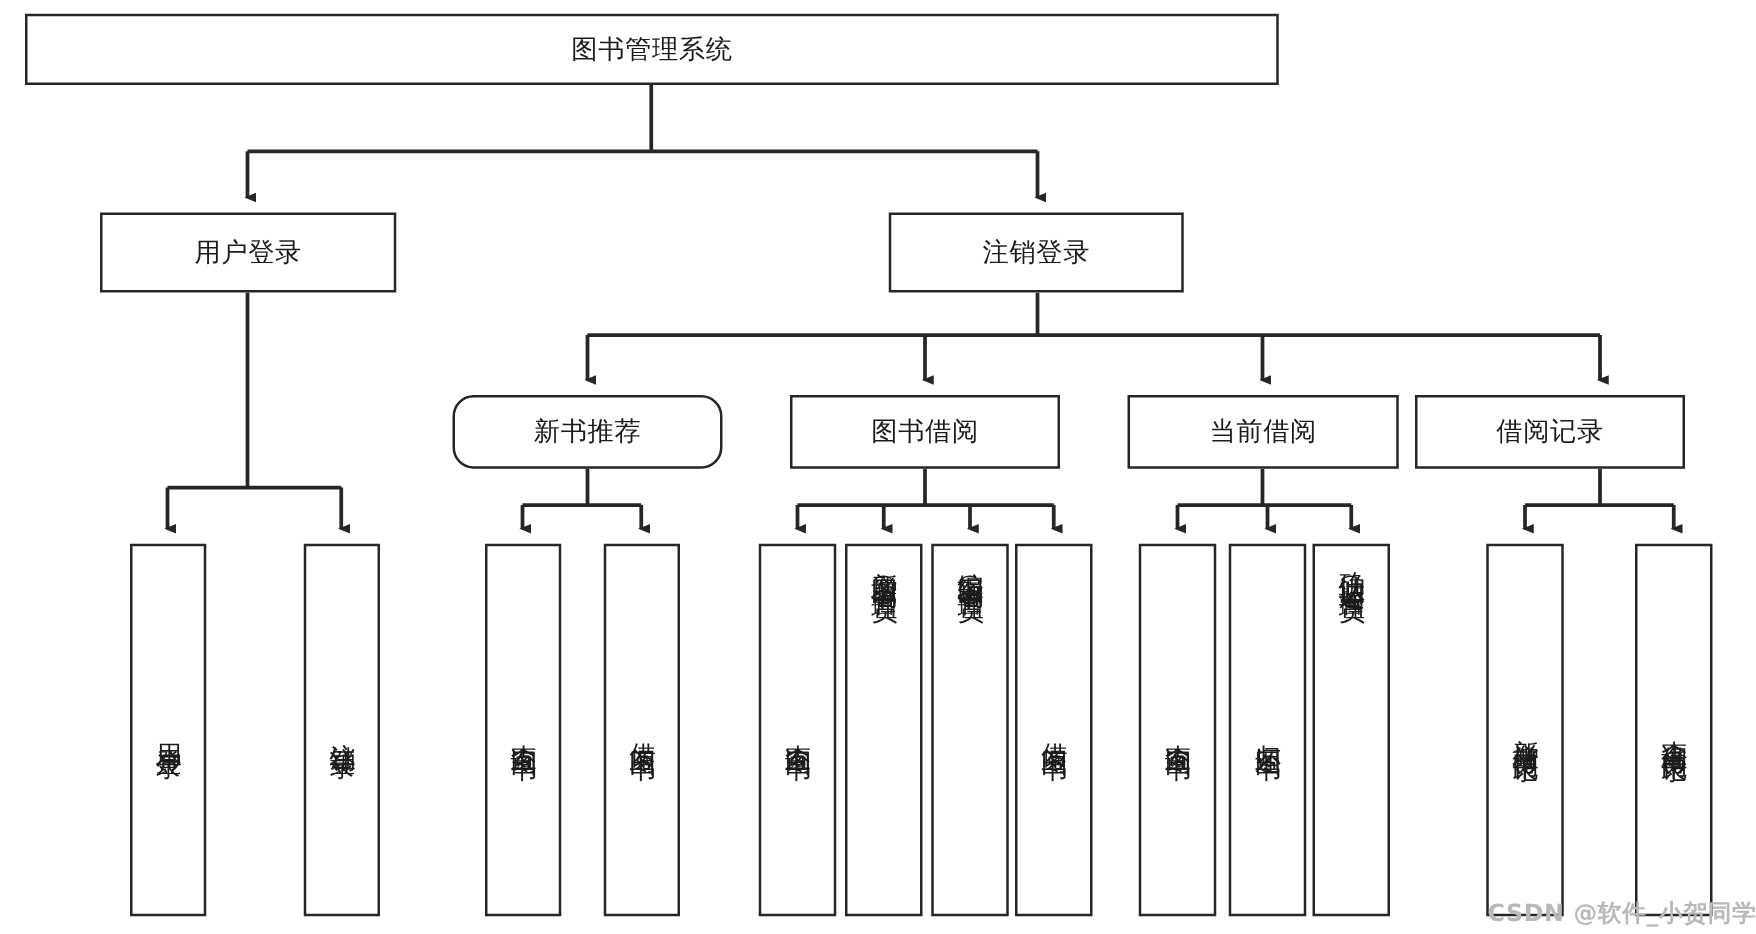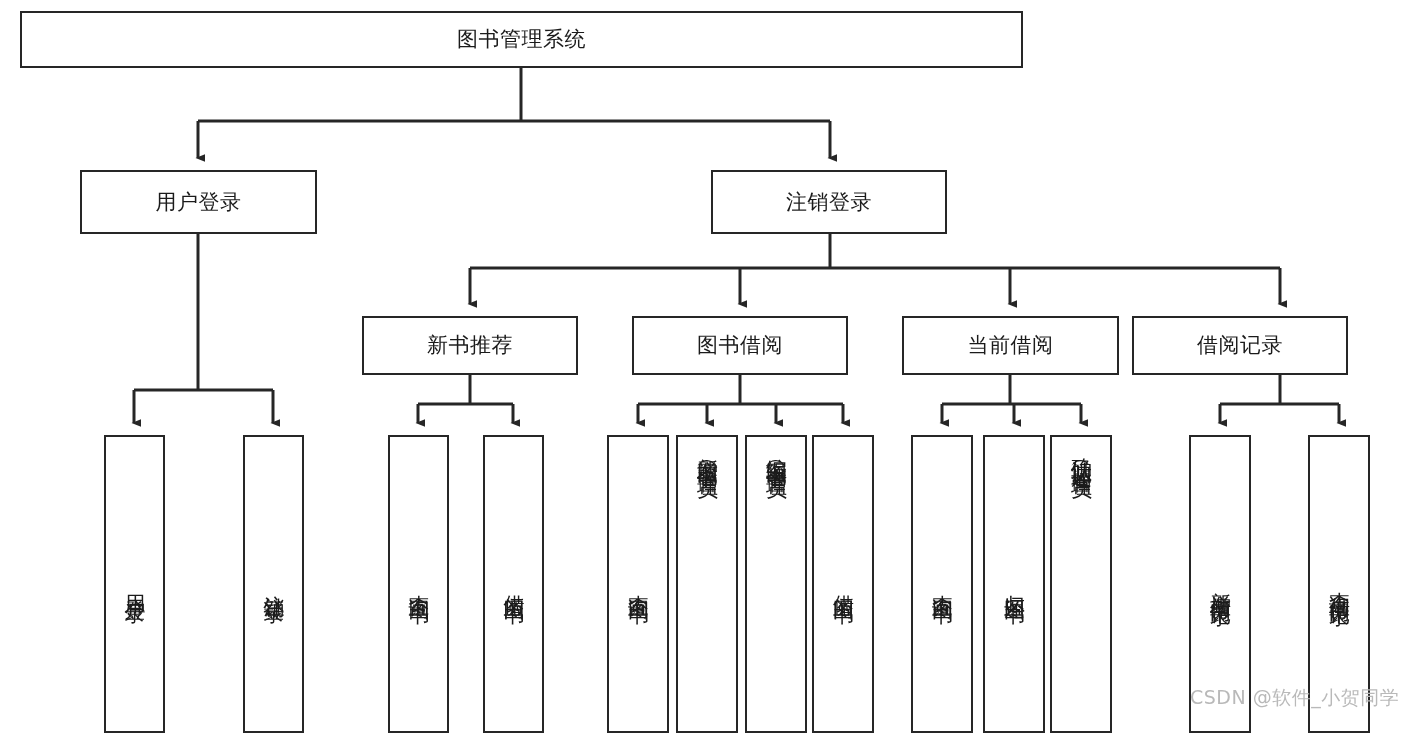--- a/index.html
+++ b/index.html
@@ -142,21 +142,21 @@
     <span class="node-label-h">图书管理系统</span>
   </div>
 
   <div class="node-box" id="node-l2-0" style="left: 80px; top: 170px; width: 237px; height: 64px;">
     <span class="node-label-h">用户登录</span>
   </div>
   <div class="node-box" id="node-l2-1" style="left: 711px; top: 170px; width: 236px; height: 64px;">
     <span class="node-label-h">注销登录</span>
   </div>
 
-  <div class="node-box" id="node-l3-0" style="left: 362px; top: 316px; width: 216px; height: 59px;">
+  <div class="node-box" id="node-l3-0" style="left: 362px; top: 316px; width: 216px; height: 59px; border-radius: 17px;">
     <span class="node-label-h">新书推荐</span>
   </div>
   <div class="node-box" id="node-l3-1" style="left: 632px; top: 316px; width: 216px; height: 59px; font-family: Liberation Serif, serif;">
     <span class="node-label-h">图书借阅</span>
   </div>
   <div class="node-box" id="node-l3-2" style="left: 902px; top: 316px; width: 217px; height: 59px; text-align: right;">
     <span class="node-label-h">当前借阅</span>
   </div>
   <div class="node-box" id="node-l3-3" style="left: 1132px; top: 316px; width: 216px; height: 59px; text-align: center;">
     <span class="node-label-h">借阅记录</span>
@@ -195,14 +195,14 @@
   <div class="node-box leaf-box" id="node-leaf-10" style="left: 1050px; top: 435px; width: 62px; height: 298px;">
     <span class="node-label-v">确认归还（管理员）</span>
   </div>
   <div class="node-box leaf-box centered" id="node-leaf-11" style="left: 1189px; top: 435px; width: 62px; height: 298px;">
     <span class="node-label-v">新增借阅记录</span>
   </div>
   <div class="node-box leaf-box centered" id="node-leaf-12" style="left: 1308px; top: 435px; width: 62px; height: 298px;">
     <span class="node-label-v">查询借阅记录</span>
   </div>
 
-  <div class="watermark" id="watermark" style="left: 1190px; top: 685px;">CSDN @软件_小贺同学</div>
+  <div class="watermark" id="watermark" style="left: 1190px; top: 718px; font-weight: bold;">CSDN @软件_小贺同学</div>
 </div>
 
 </body></html>

